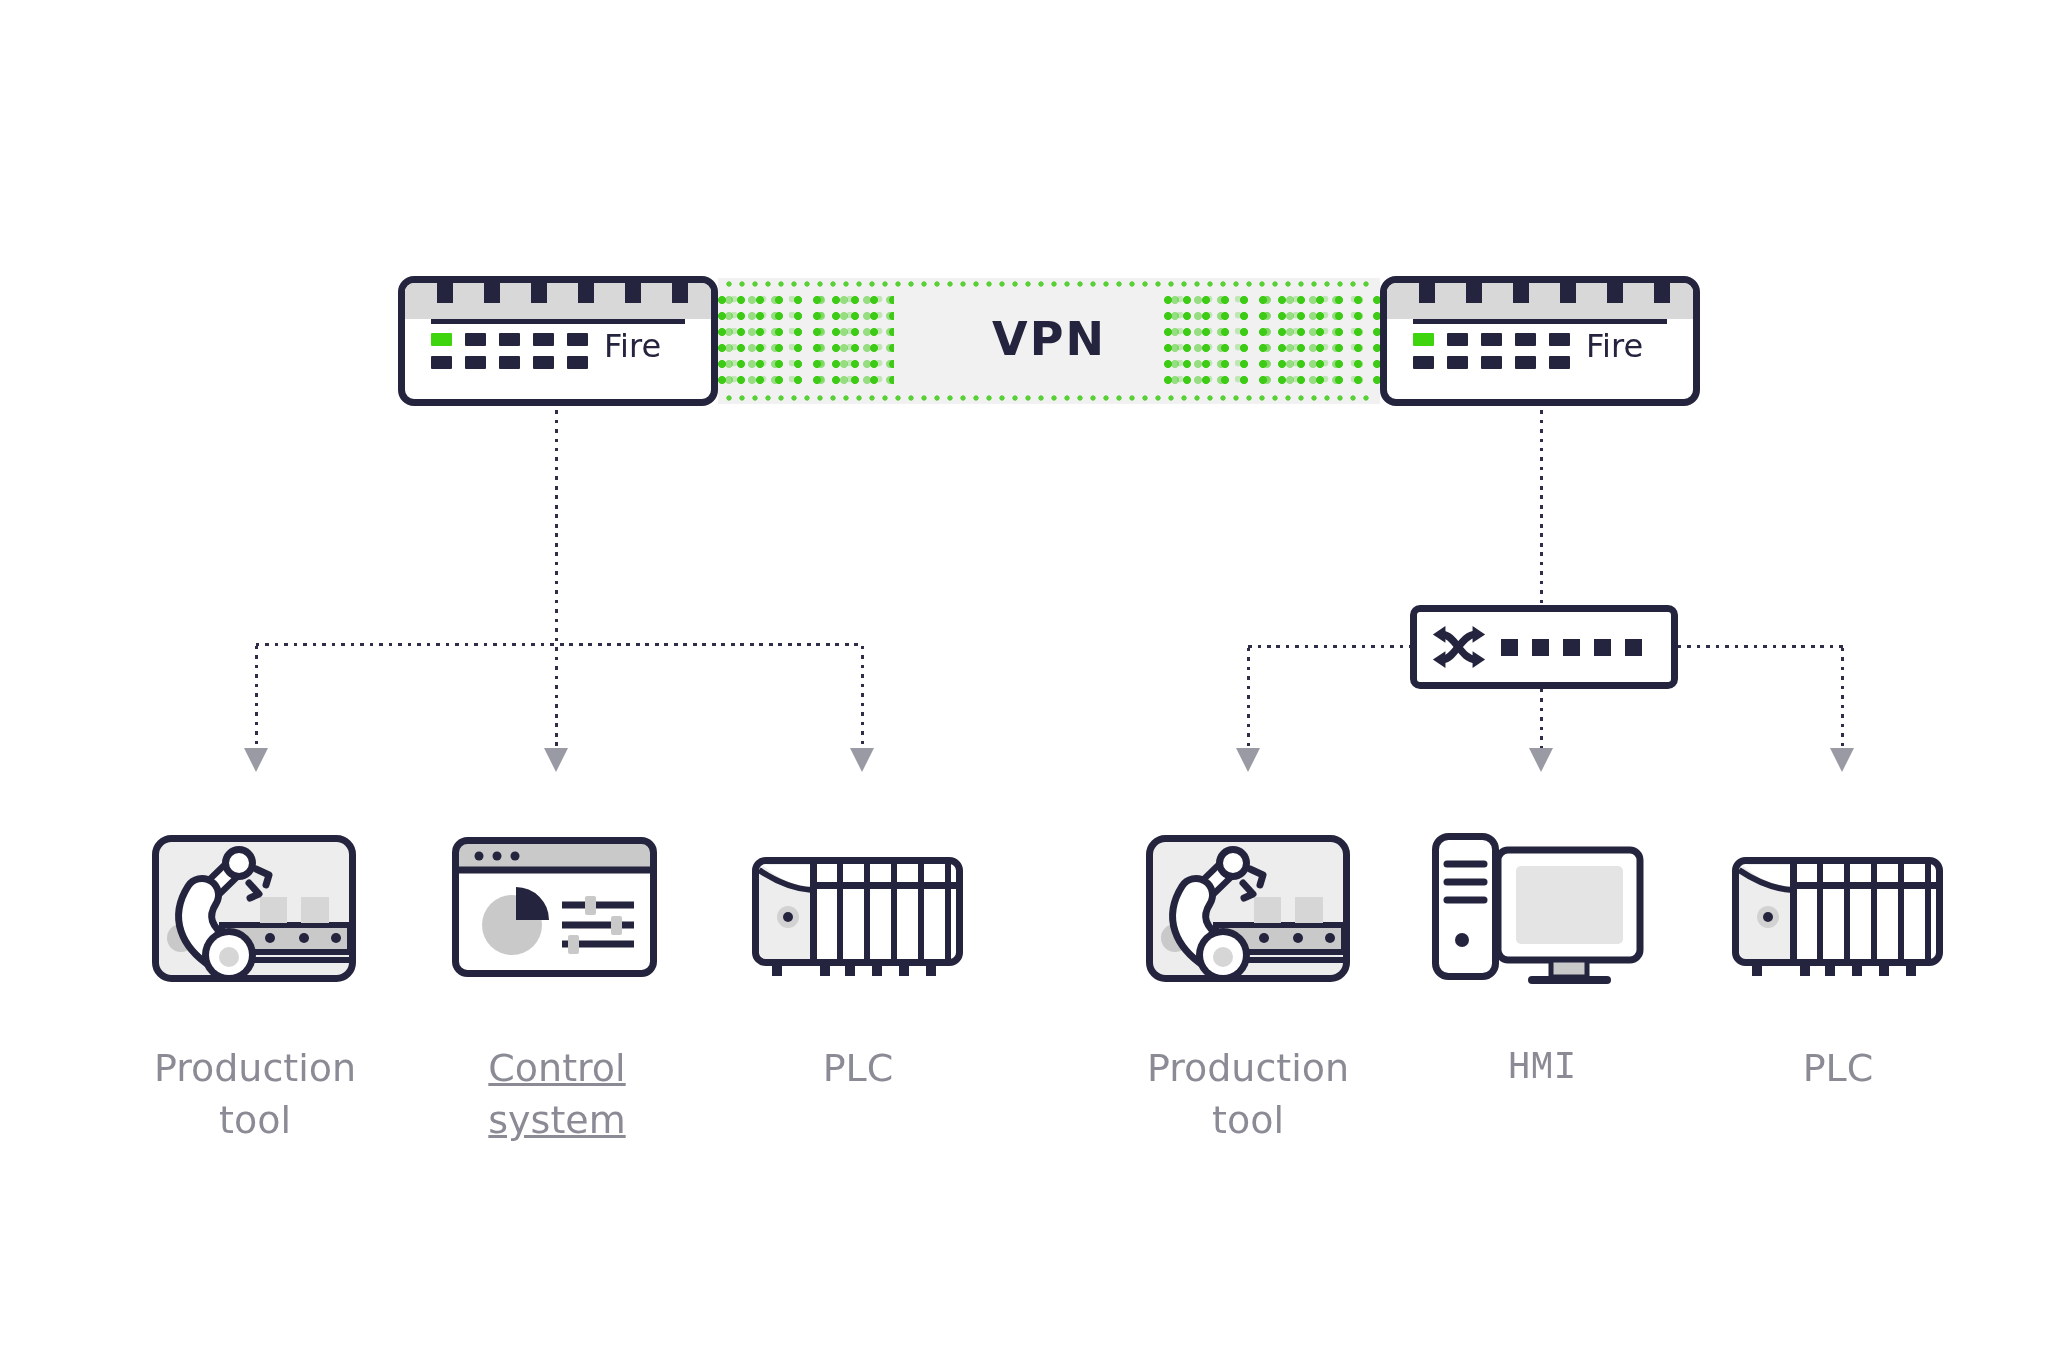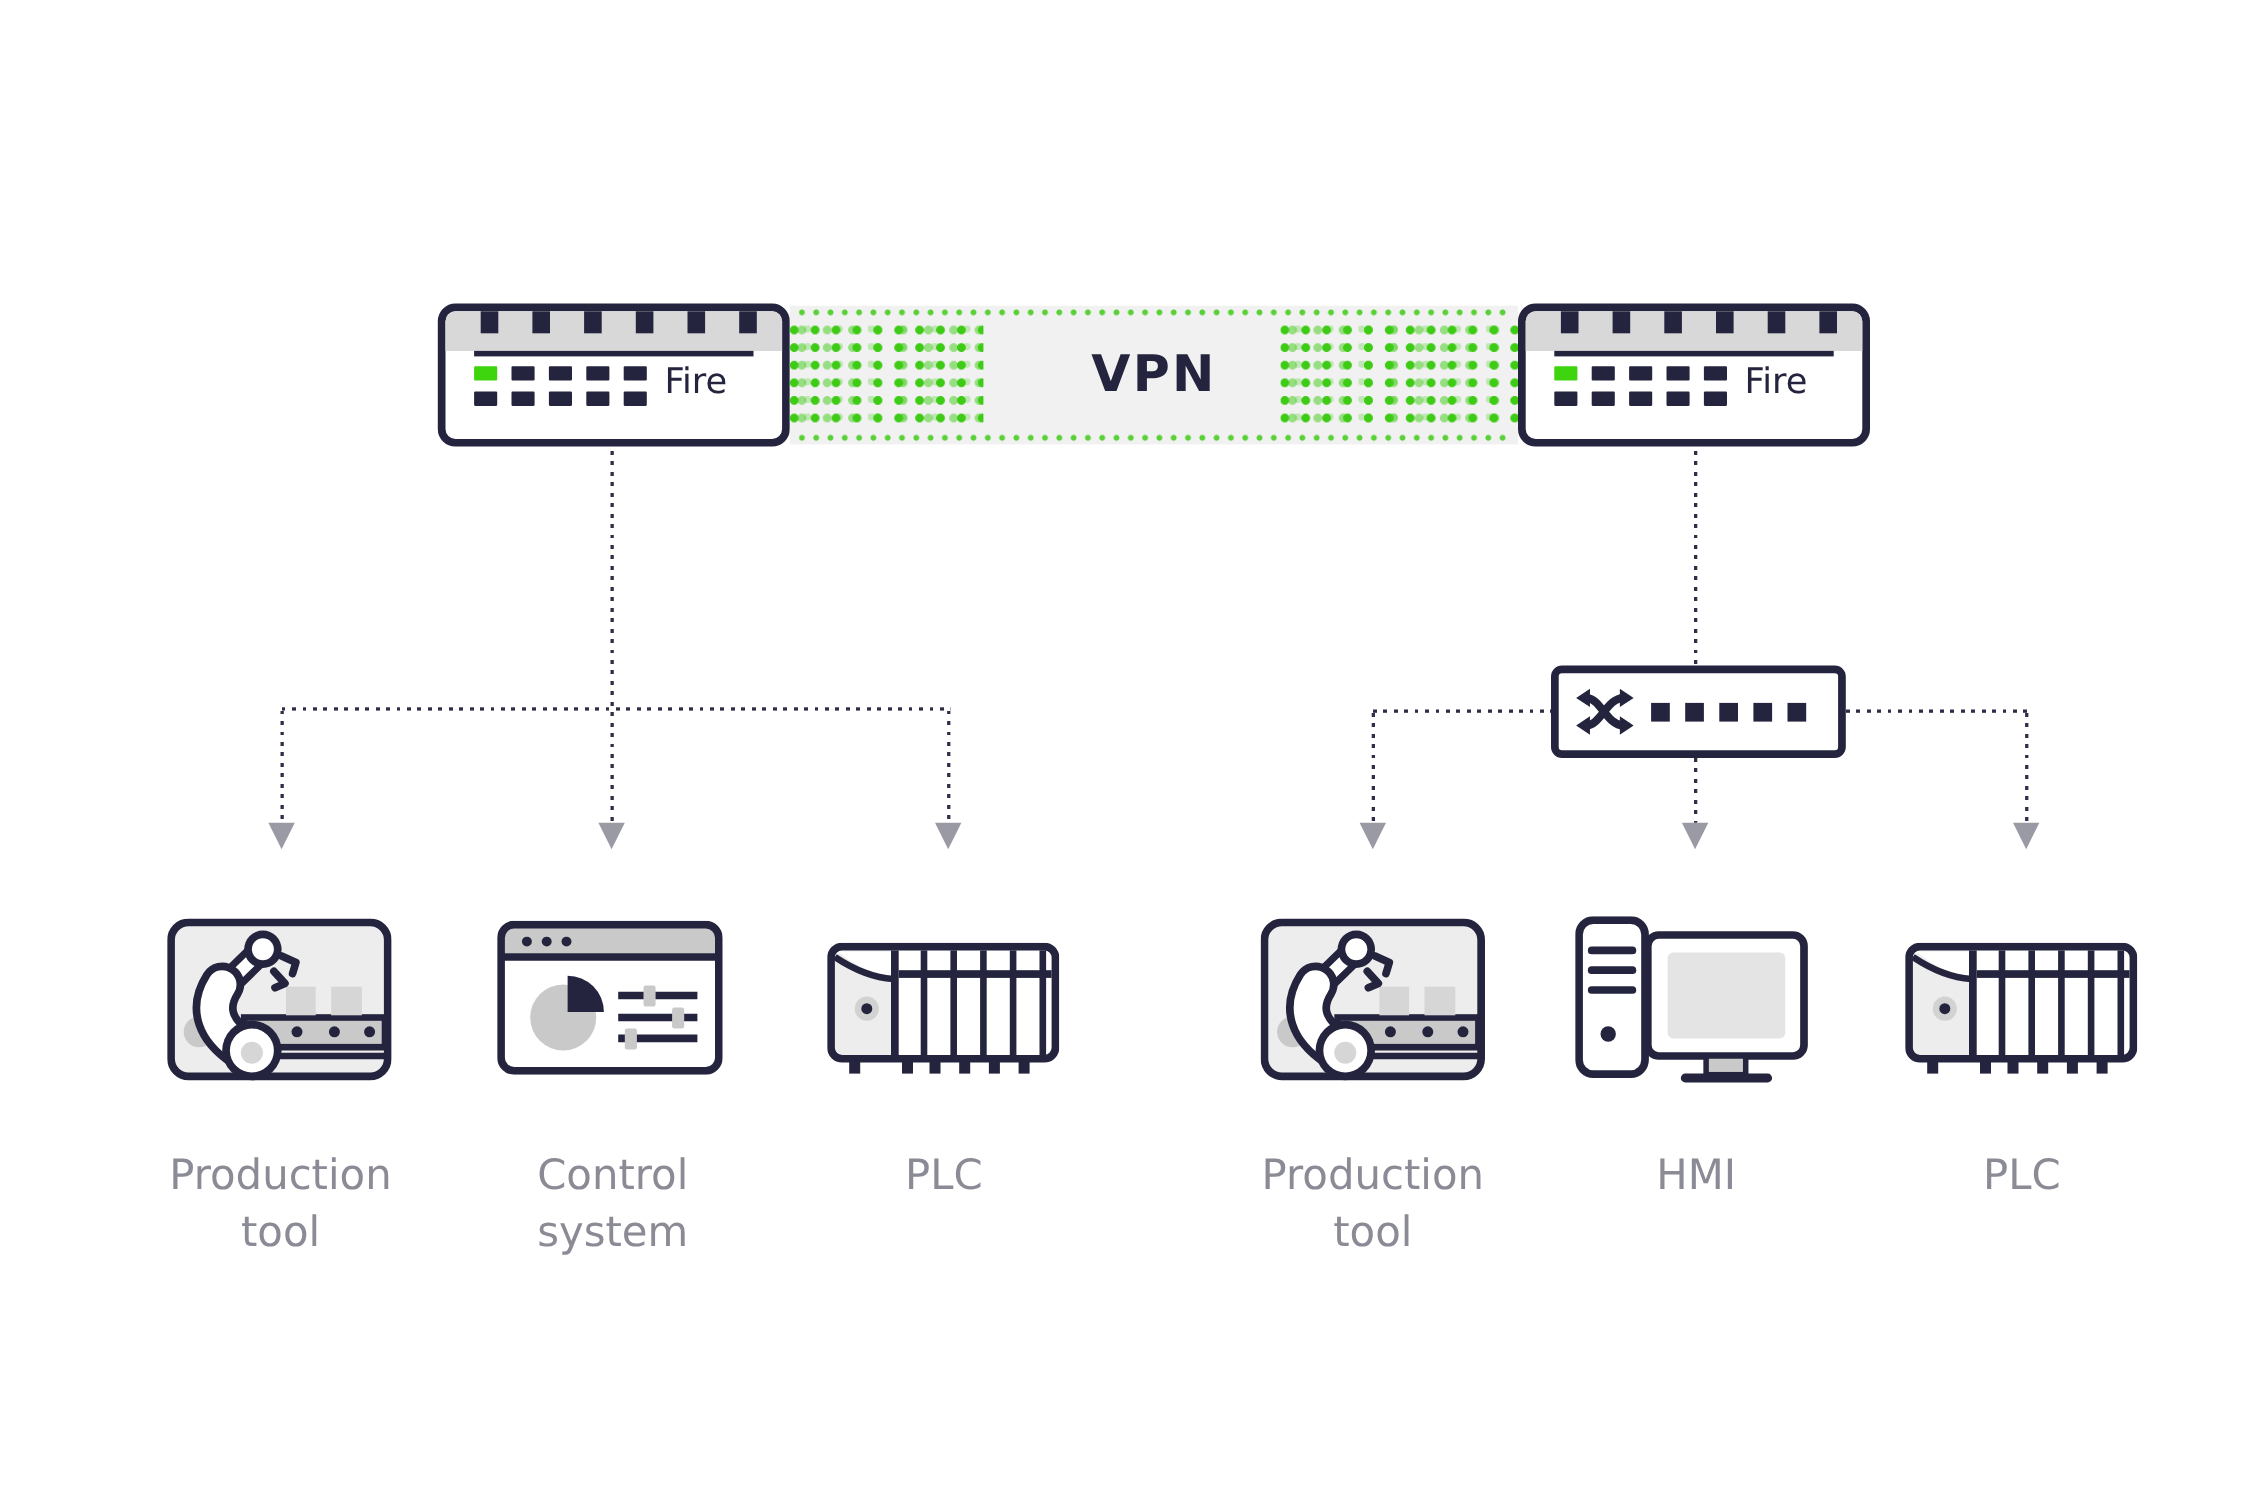--- a/index.html
+++ b/index.html
@@ -235,19 +235,19 @@
     <line x1="15" y1="49" x2="52" y2="49" stroke="#24243e" stroke-width="7" stroke-linecap="round"></line>
     <line x1="15" y1="67" x2="52" y2="67" stroke="#24243e" stroke-width="7" stroke-linecap="round"></line>
     <circle cx="30" cy="107" r="7" fill="#24243e"></circle>
   </svg>
 
   <svg class="icon" style="left:1732px;top:857px;" width="211" height="122" viewBox="0 0 211 122">
       <use href="#plc"></use>
     </svg>
 
   <div class="dev-label" style="left:125px;">Production tool</div>
-  <div class="dev-label" style="left:427px;">Control system</div>
+  <div class="dev-label" style="left:427px;text-decoration:underline;">Control system</div>
   <div class="dev-label" style="left:728px;">PLC</div>
   <div class="dev-label" style="left:1118px;">Production tool</div>
-  <div class="dev-label" style="left:1412px;">HMI</div>
+  <div class="dev-label" style="left:1412px;font-family:Liberation Mono, monospace;">HMI</div>
   <div class="dev-label" style="left:1708px;">PLC</div>
 
 </div>
 
 </body></html>

